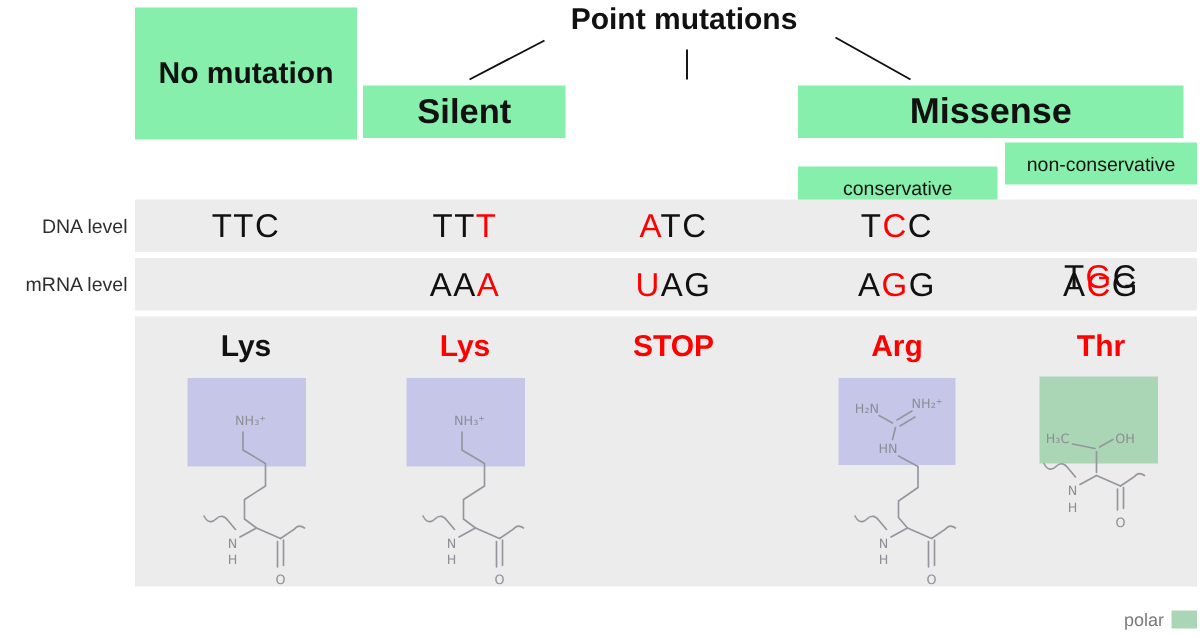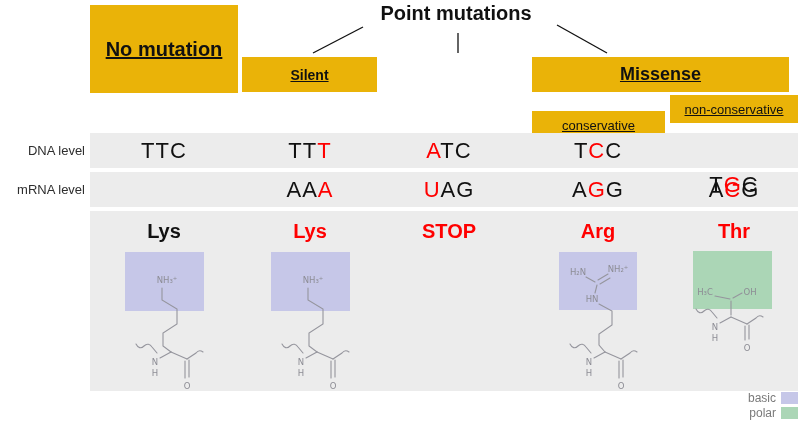--- a/index.html
+++ b/index.html
@@ -1,20 +1,20 @@
 <!DOCTYPE html>
 <html><head>
 <meta charset="utf-8">
 <style>
   html,body{margin:0;padding:0;background:#fff;}
   .stage{position:relative;width:800px;height:425px;background:#fff;overflow:hidden;
          font-family:"Liberation Sans","DejaVu Sans",sans-serif;color:#111;}
   .abs{position:absolute;}
-  .ybox{position:absolute;background:#eab308;display:flex;align-items:center;justify-content:center;
-        font-weight:bold;color:#111;text-decoration:underline;}
+  .ybox{position:absolute;background:#86efac;display:flex;align-items:center;justify-content:center;
+        font-weight:bold;color:#111;}
   .sub{font-weight:normal;font-size:13px;}
   .title{position:absolute;left:346px;top:2px;width:220px;text-align:center;
          font-weight:bold;font-size:20px;}
   .rowbg{position:absolute;left:90px;width:708px;background:#ececec;}
   .rowlabel{position:absolute;left:0;width:85px;text-align:right;font-size:13px;color:#2e2e2e;}
   .codon{position:absolute;width:110px;text-align:center;font-size:22px;line-height:35px;
          height:47px;letter-spacing:1px;color:#111;}
   .protein{position:absolute;width:110px;text-align:center;font-size:20px;line-height:40px;
            height:40px;font-weight:bold;color:#111;}
   .r{color:#ff0000;}
@@ -39,22 +39,22 @@
   <div class="ybox" style="left:90px;top:5px;width:148px;height:88px;font-size:20px;">No mutation</div>
 
   <div class="title">Point mutations</div>
 
   <svg class="abs branches" style="left:300px;top:20px;" width="320" height="35" viewBox="0 0 320 35">
     <line x1="63" y1="7" x2="13" y2="33"></line>
     <line x1="158" y1="13" x2="158" y2="33"></line>
     <line x1="257" y1="5" x2="307" y2="33"></line>
   </svg>
 
-  <div class="ybox" style="left:242px;top:57px;width:135px;height:35px;font-size:14px;">Silent</div>
-  <div class="ybox" style="left:532px;top:57px;width:257px;height:35px;font-size:18px;">Missense</div>
+  <div class="ybox" style="left:242px;top:57px;width:135px;height:35px;font-size:23px;">Silent</div>
+  <div class="ybox" style="left:532px;top:57px;width:257px;height:35px;font-size:24px;">Missense</div>
   <div class="ybox sub" style="left:532px;top:95px;width:133px;height:28px;margin-top:16px;">conservative</div>
   <div class="ybox sub" style="left:670px;top:95px;width:128px;height:28px;">non-conservative</div>
 
   <div class="rowbg" style="top:133px;height:35px;"></div>
   <div class="rowbg" style="top:172px;height:35px;"></div>
   <div class="rowbg" style="top:211px;height:180px;"></div>
 
   <div class="rowlabel" style="top:133px;height:35px;line-height:35px;">DNA level</div>
   <div class="rowlabel" style="top:172px;height:35px;line-height:35px;">mRNA level</div>
 
@@ -137,22 +137,18 @@
     <text x="46" y="83" text-anchor="middle">N</text>
     <text x="46" y="94" text-anchor="middle">H</text>
     <path d="M27,62 c2,4 5,5 8,2 c3,-3 6,-2 8,1 l5,6"></path>
     <line x1="62" y1="70" x2="78" y2="77"></line>
     <line x1="76" y1="79" x2="76" y2="93"></line>
     <line x1="80" y1="78" x2="80" y2="92"></line>
     <text x="78" y="104" text-anchor="middle">O</text>
     <path d="M78,77 l9,-6 q3,-4 7,-1"></path>
   </svg>
 
-  <div class="legend-row" style="left:698px;top:391px;">
-    <span>basic</span>
-    <span class="swatch sw-basic"></span>
-  </div>
   <div class="legend-row" style="left:698px;top:406px;">
     <span>polar</span>
     <span class="swatch sw-polar"></span>
   </div>
 
 </div>
 
 </body></html>

